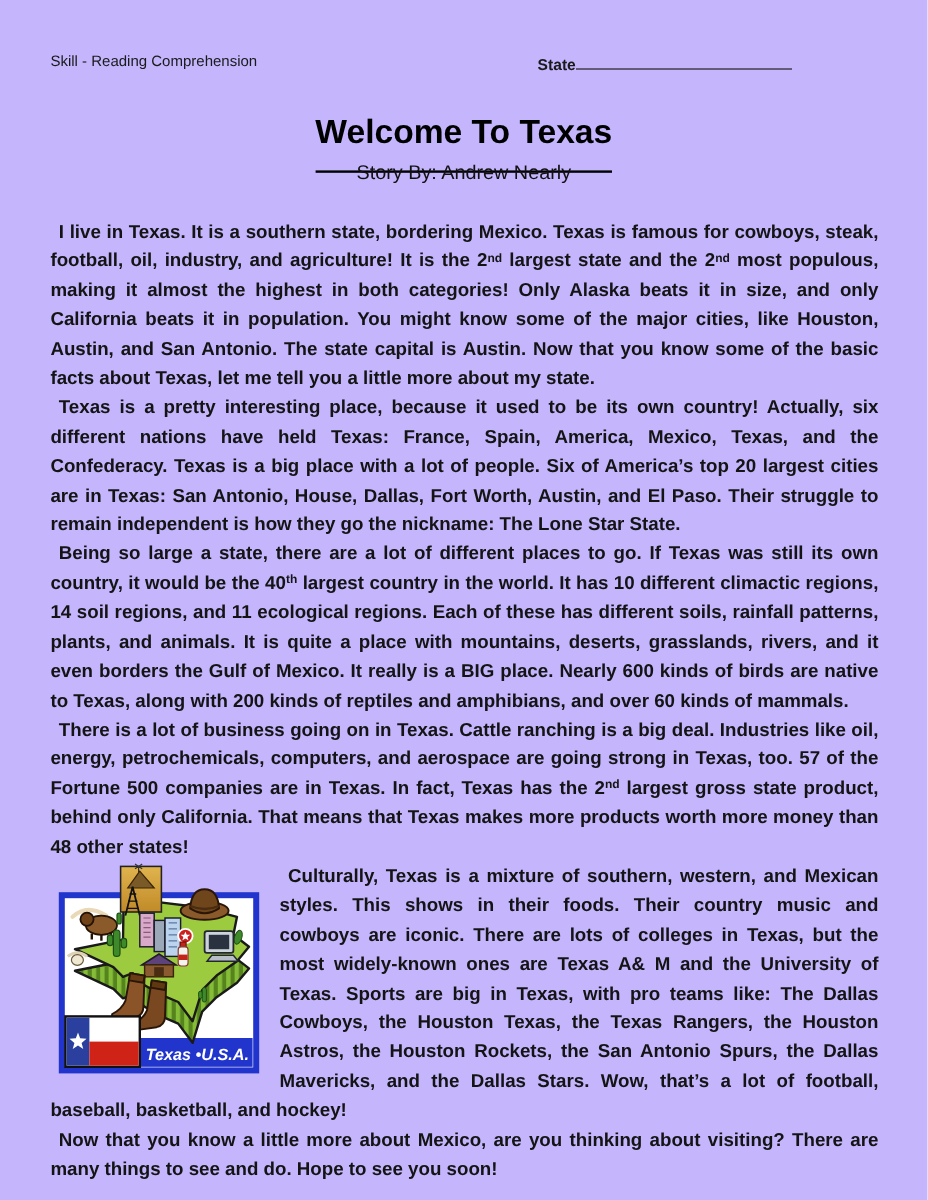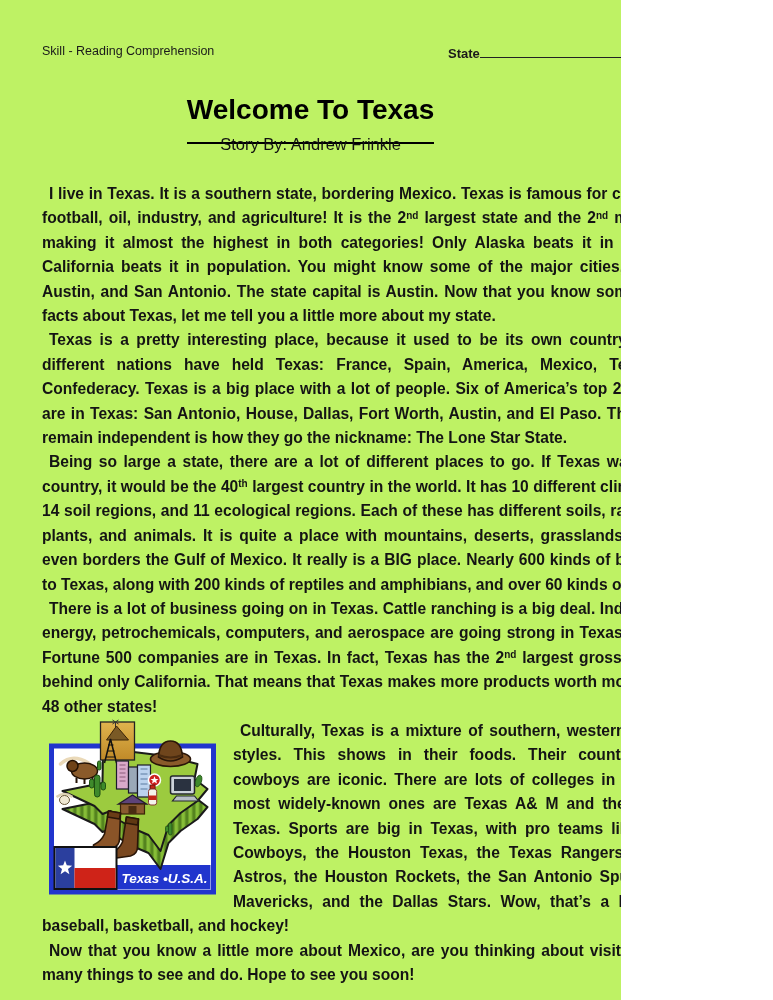--- a/index.html
+++ b/index.html
@@ -1,17 +1,17 @@
 <!DOCTYPE html>
 <html><head>
 <meta charset="utf-8">
 <style>
   html,body{margin:0;padding:0;background:#ffffff;}
   .page{
-    position:relative;width:621px;height:1000px;background:#bef264;overflow:hidden;
+    position:relative;width:773px;height:1000px;background:#c4b5fd;overflow:hidden;
     font-family:"Liberation Sans",sans-serif;color:#111;
   }
   
   .header{position:absolute;top:44px;left:42px;right:42px;height:20px;font-size:12.5px;color:#1a1a1a;}
   .skill{position:absolute;left:0;top:0;}
   .namefield{position:absolute;left:406px;top:0;white-space:nowrap;font-weight:bold;font-size:13px;}
   .nameline{display:inline-block;width:180px;border-bottom:1.6px solid #222;height:13px;vertical-align:baseline;}
   
   .titlewrap{position:absolute;top:94px;left:0;width:100%;text-align:center;}
   .titlewrap h1{margin:0;font-size:28px;font-weight:bold;color:#000;}
@@ -35,21 +35,21 @@
 
 <div class="page">
 
   <div class="header">
     <span class="skill">Skill - Reading Comprehension</span>
     <span class="namefield"><span>State</span><span class="nameline"></span></span>
   </div>
 
   <div class="titlewrap">
     <h1><span class="underlined">Welcome To Texas</span></h1>
-    <div class="byline">Story By: Andrew Frinkle</div>
+    <div class="byline">Story By: Andrew Nearly</div>
   </div>
 
   <div class="article">
     <p>I live in Texas. It is a southern state, bordering Mexico. Texas is famous for cowboys, steak, football, oil, industry, and agriculture! It is the 2<sup>nd</sup> largest state and the 2<sup>nd</sup> most populous, making it almost the highest in both categories! Only Alaska beats it in size, and only California beats it in population. You might know some of the major cities, like Houston, Austin, and San Antonio. The state capital is Austin.  Now that you know some of the basic facts about Texas, let me tell you a little more about my state.</p>
     <p>Texas is a pretty interesting place, because it used to be its own country! Actually, six different nations have held Texas: France, Spain, America, Mexico, Texas, and the Confederacy. Texas is a big place with a lot of people. Six of America’s top 20 largest cities are in Texas: San Antonio, House, Dallas, Fort Worth, Austin, and El Paso. Their struggle to remain independent is how they go the nickname: The Lone Star State.</p>
     <p>Being so large a state, there are a lot of different places to go. If Texas was still its own country, it would be the 40<sup>th</sup> largest country in the world. It has 10 different climactic regions, 14 soil regions, and 11 ecological regions. Each of these has different soils, rainfall patterns, plants, and animals. It is quite a place with mountains, deserts, grasslands, rivers, and it even borders the Gulf of Mexico. It really is a BIG place. Nearly 600 kinds of birds are native to Texas, along with 200 kinds of reptiles and amphibians, and over 60 kinds of mammals.</p>
     <p>There is a lot of business going on in Texas. Cattle ranching is a big deal. Industries like oil, energy, petrochemicals, computers, and aerospace are going strong in Texas, too. 57 of the Fortune 500 companies are in Texas. In fact, Texas has the 2<sup>nd</sup> largest gross state product, behind only California. That means that Texas makes more products worth more money than 48 other states!</p>
 
     <div class="illo">
       <svg viewBox="0 0 170 178" width="171" height="178" aria-hidden="true">

